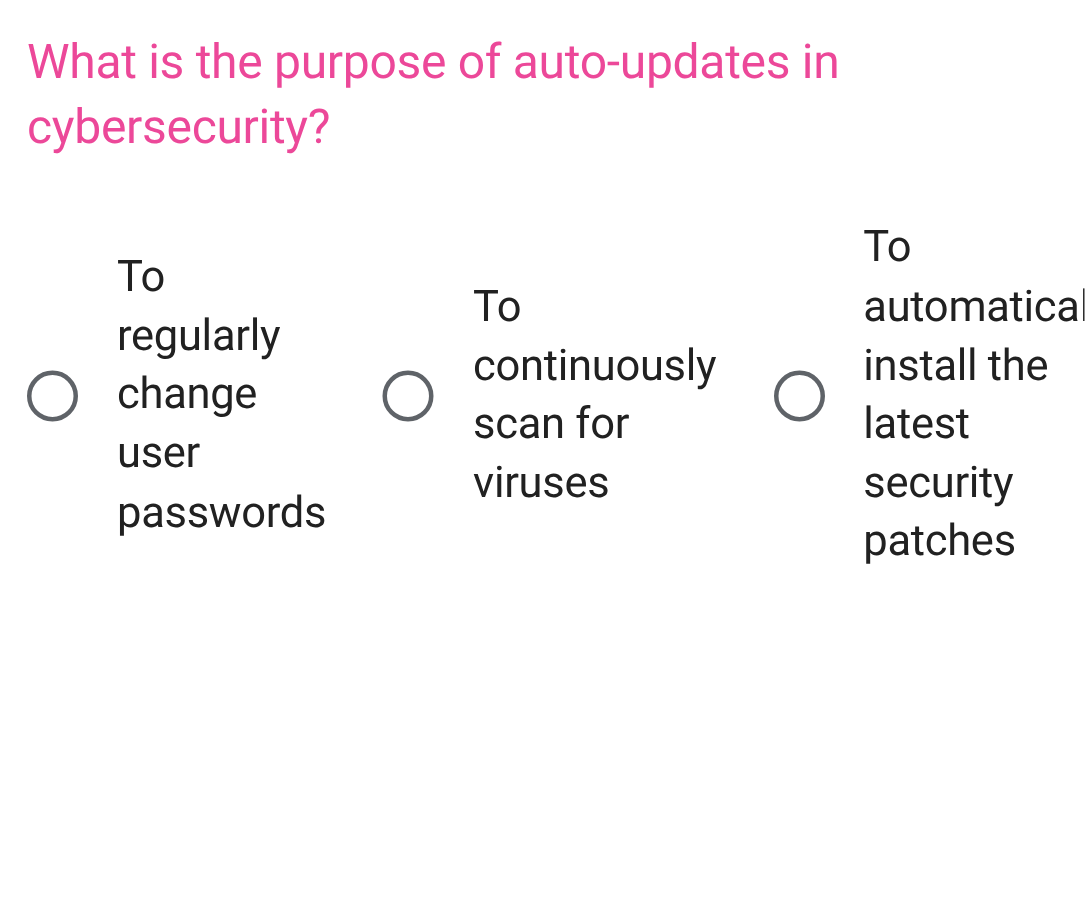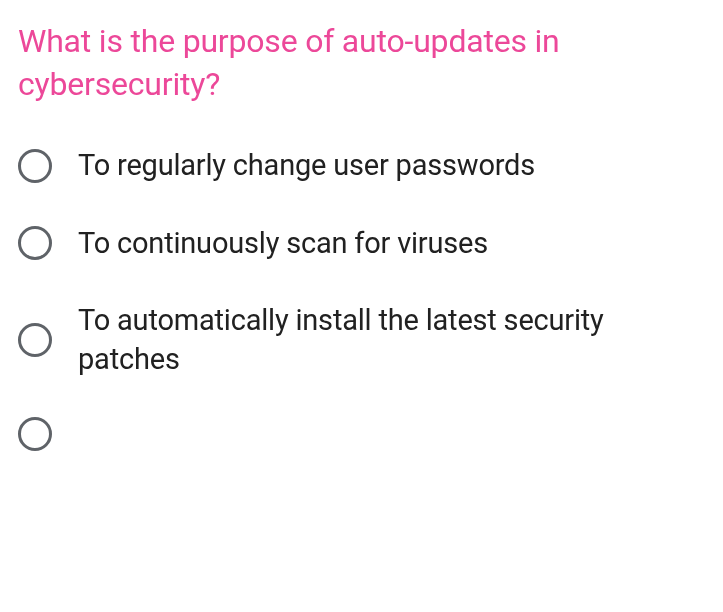--- a/index.html
+++ b/index.html
@@ -16,21 +16,21 @@
     }
     .question {
       font-size: 32px;
       line-height: 1.35;
       color: #ec4899;
       margin-bottom: 40px;
       letter-spacing: -0.2px;
     }
     .options {
       display: flex;
-      flex-direction: column;
+      flex-direction: row;
       gap: 38px;
     }
     .option {
       display: flex;
       align-items: center;
       gap: 26px;
       cursor: pointer;
     }
     .radio {
       width: 34px;

